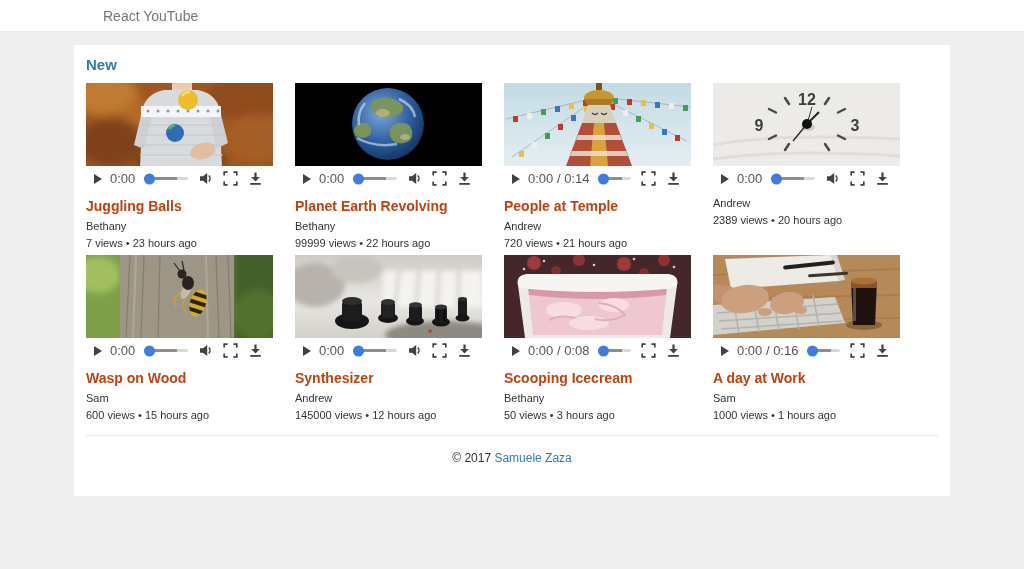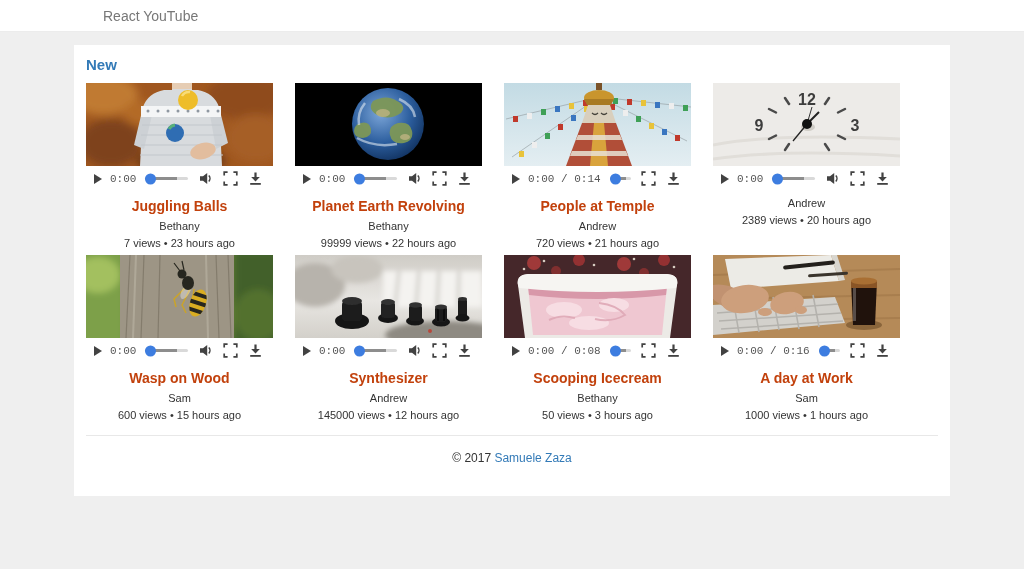--- a/index.html
+++ b/index.html
@@ -14,34 +14,34 @@
     height:32px; background:#ffffff; border-bottom:1px solid #ececec;
     display:flex; align-items:center;
   }
   .brand { margin-left:103px; font-size:14px; color:#777; cursor:pointer; }
   .panel {
     width:876px; margin:13px auto 0; background:#ffffff;
     padding:9px 12px 0;
   }
   .section-title { color:#337ab7; font-size:15px; font-weight:bold; margin:2px 0 10px; }
   .grid { display:flex; flex-wrap:wrap; gap:5px 22px; }
-  .card { width:187px;text-align:center; }
+  .card { width:187px; }
   .player { width:187px; }
   .thumb { height:83px; background:#000; overflow:hidden; line-height:0; }
   .thumb svg { width:187px; height:83px; display:block; }
   .controls {
     height:25px; background:#fff; display:flex; align-items:center;
     padding:0 10px 0 8px;
   }
   .play {
     width:0; height:0; flex:none; cursor:pointer;
     border-top:5px solid transparent; border-bottom:5px solid transparent;
     border-left:8px solid #424242; margin-right:8px;
   }
-  .time { font-size:11px; color:#555; white-space:nowrap; margin-right:9px;font-family:Liberation Mono, monospace; }
+  .time { font-size:13px; color:#555; white-space:nowrap; margin-right:9px; }
   .slider {
     position:relative; flex:1 1 auto; height:3px; border-radius:2px;
     background:linear-gradient(to right, #8d8d8d 0 74%, #d9d9d9 74% 100%);
     cursor:pointer; min-width:20px;
   }
   .handle {
     position:absolute; left:0; top:50%; transform:translateY(-50%);
     width:11px; height:11px; border-radius:50%; background:#3d7de0;
   }
   .cicon { width:15px; height:15px; flex:none; margin-left:10px; cursor:pointer; }

